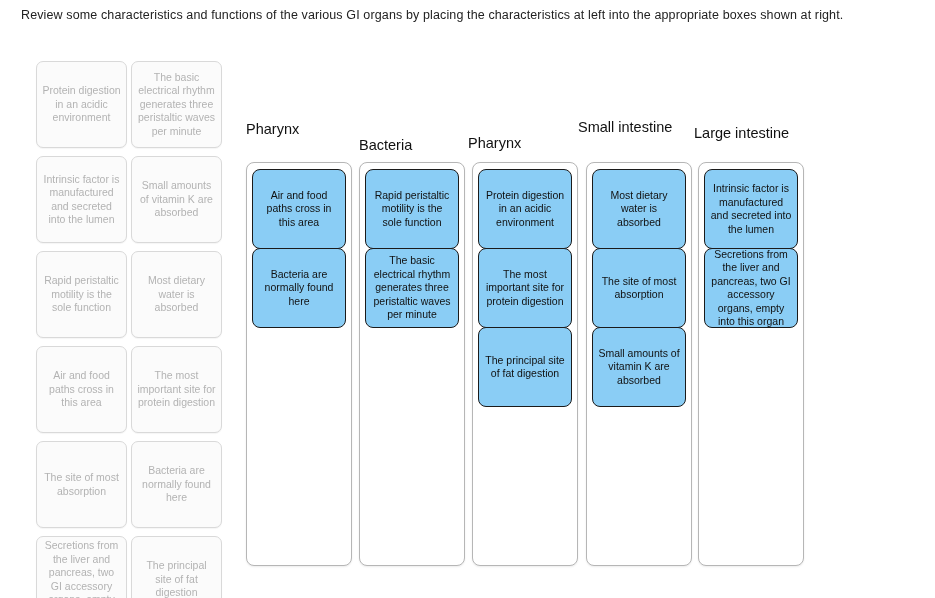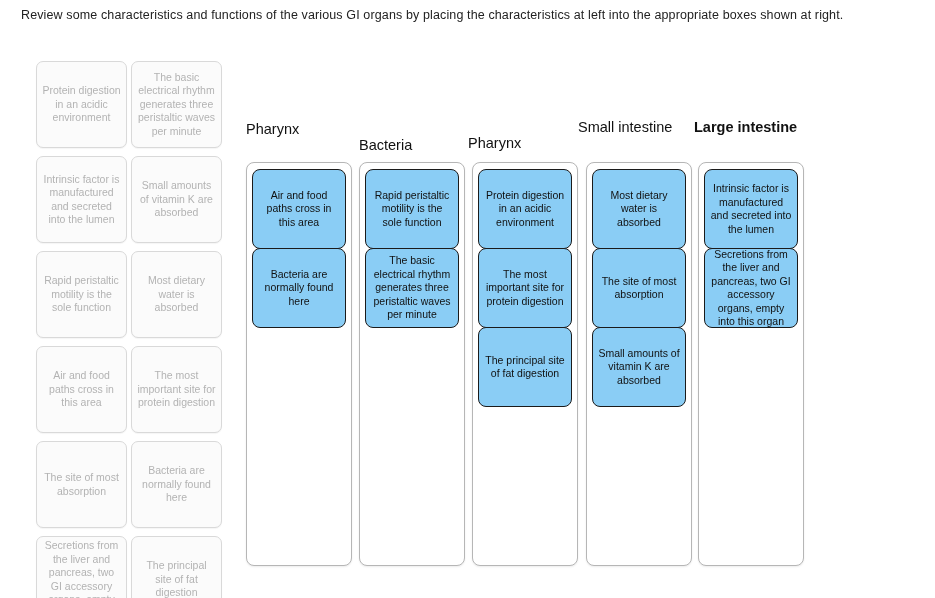--- a/index.html
+++ b/index.html
@@ -203,21 +203,21 @@
           <span>Most dietary water is absorbed</span>
         </div>
         <div class="placed-tile">
           <span>The site of most absorption</span>
         </div>
         <div class="placed-tile">
           <span>Small amounts of vitamin K are absorbed</span>
         </div>
       </div>
     </div>
-    <div class="zone-header" style="left: 694px; top: 118px; width: 114px; font-weight: bold;">Large  intestine</div>
+    <div class="zone-header" style="left: 694px; top: 124px; width: 114px;">Large  intestine</div>
     <div class="zone-box" style="left: 698px; top: 162px; width: 106px; height: 404px;">
       <div class="zone-stack">
         <div class="placed-tile">
           <span>Intrinsic factor is manufactured and secreted into the lumen</span>
         </div>
         <div class="placed-tile">
           <span>Secretions from the liver and pancreas, two GI accessory organs, empty into this organ</span>
         </div>
       </div>
     </div>

